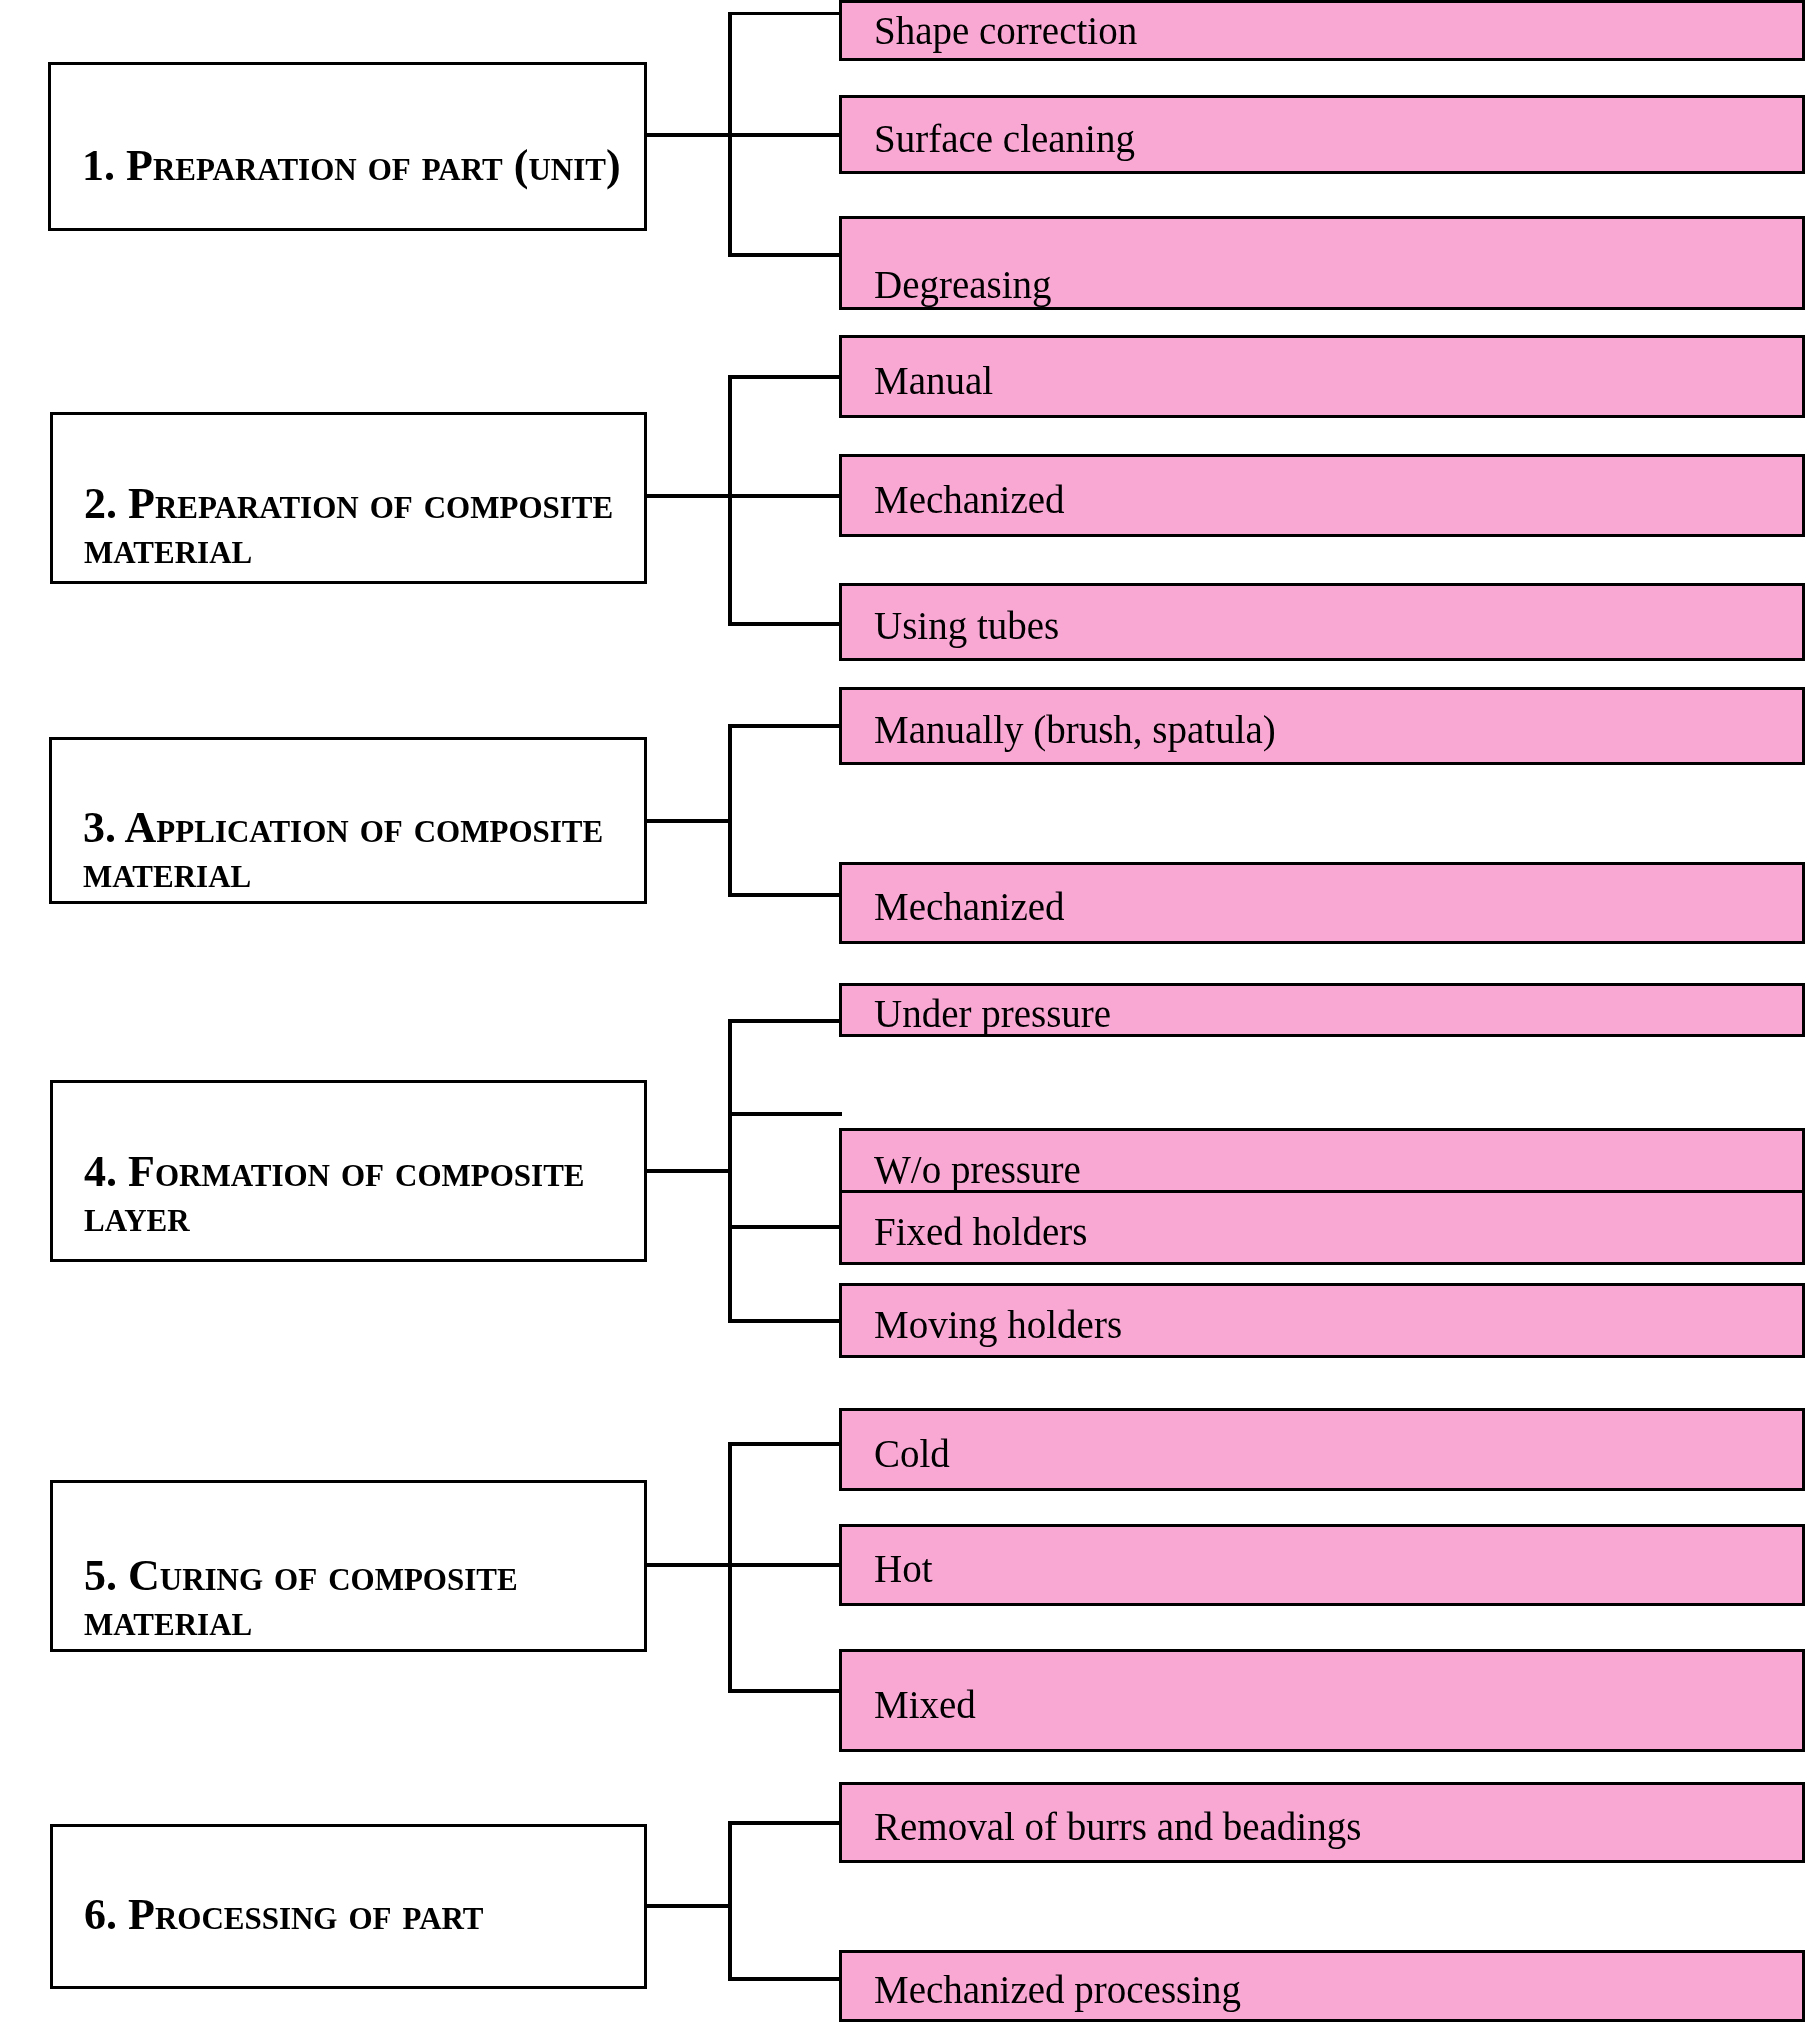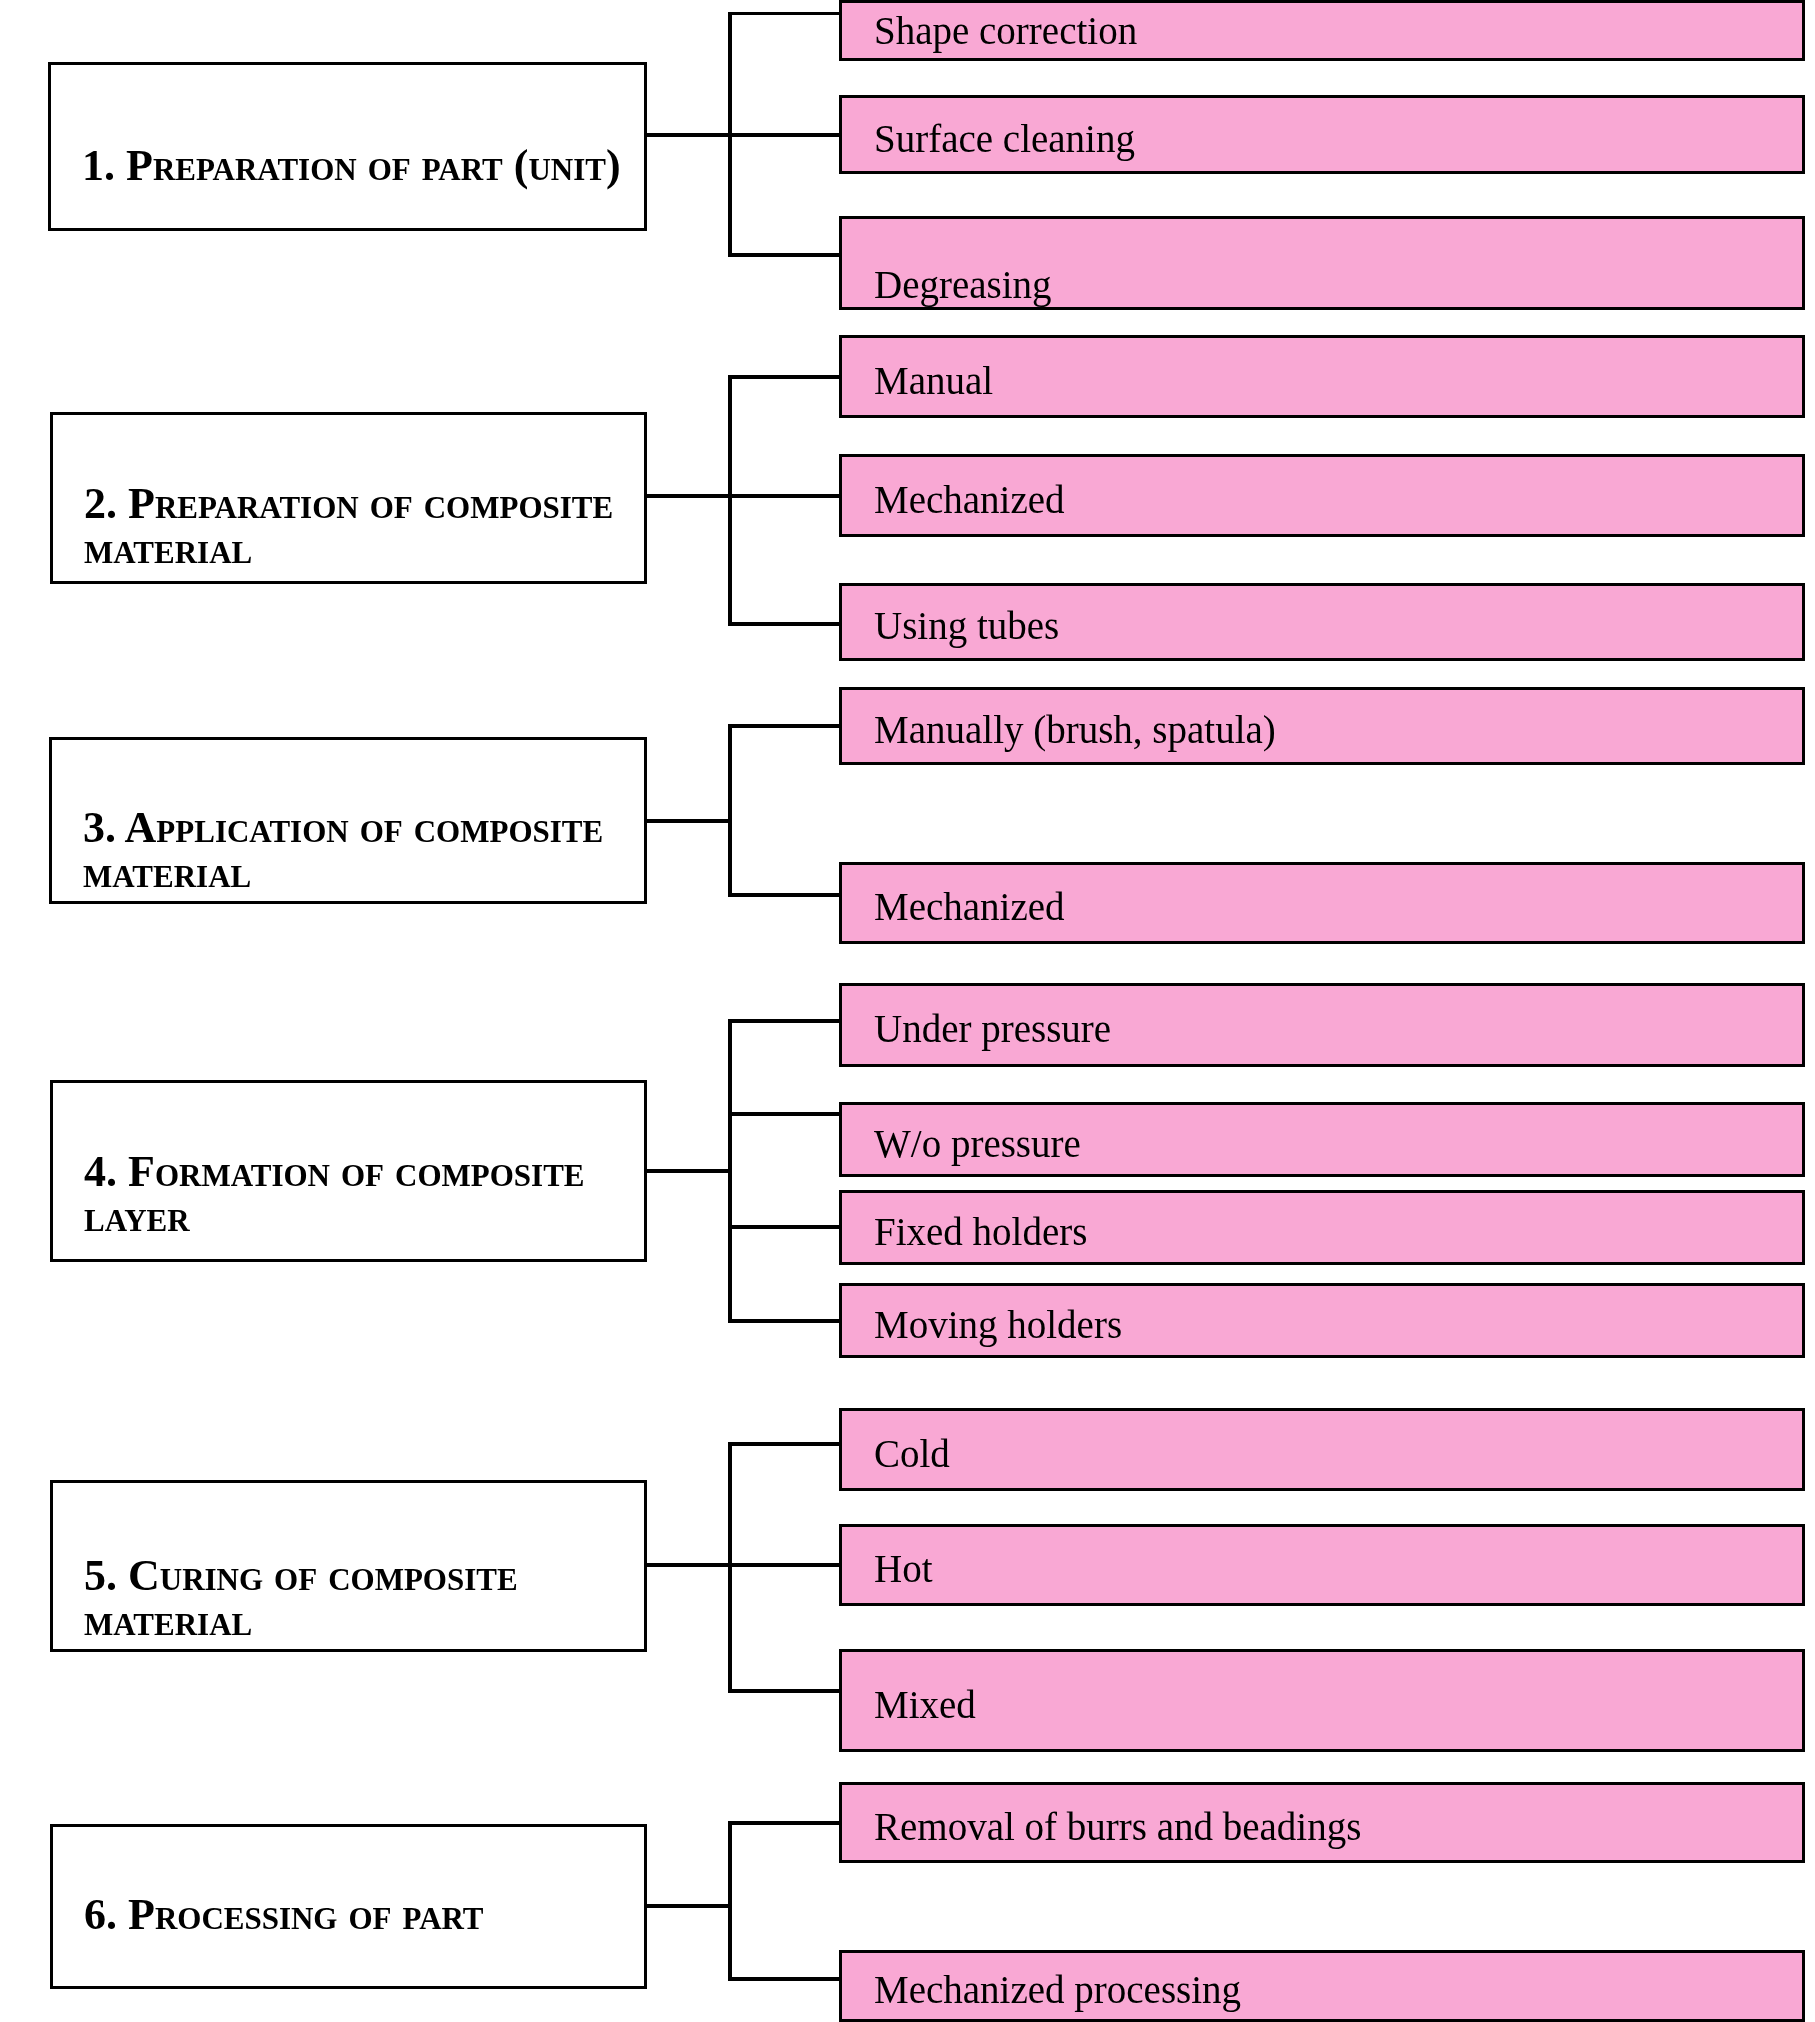--- a/index.html
+++ b/index.html
@@ -96,24 +96,24 @@
   <div class="pbox" style="left:50px;top:1080px;width:597px;height:182px;padding-top:46px;">
     <span>4. Formation of composite layer</span>
   </div>
   <div class="v" style="left:728px;top:1019px;height:304px;"></div>
   <div class="h" style="left:728px;top:1019px;width:114px;"></div>
   <div class="h" style="left:728px;top:1112px;width:114px;"></div>
   <div class="h" style="left:641px;top:1169px;width:91px;"></div>
   <div class="h" style="left:728px;top:1225px;width:114px;"></div>
   <div class="h" style="left:728px;top:1319px;width:114px;"></div>
 
-  <div class="cbox" style="top:983px;height:84px;">
+  <div class="cbox" style="top:983px;height:54px;">
     <span>Under pressure</span>
   </div>
-  <div class="cbox" style="top:1102px;height:75px;text-align:center;">
+  <div class="cbox" style="top:1128px;height:75px;text-align:center;">
     <span>W/o pressure</span>
   </div>
   <div class="cbox" style="top:1190px;height:75px;">
     <span>Fixed holders</span>
   </div>
   <div class="cbox" style="top:1283px;height:75px;">
     <span>Moving holders</span>
   </div>
 
   <div class="pbox" style="left:50px;top:1480px;width:597px;height:172px;padding-top:64px;">

